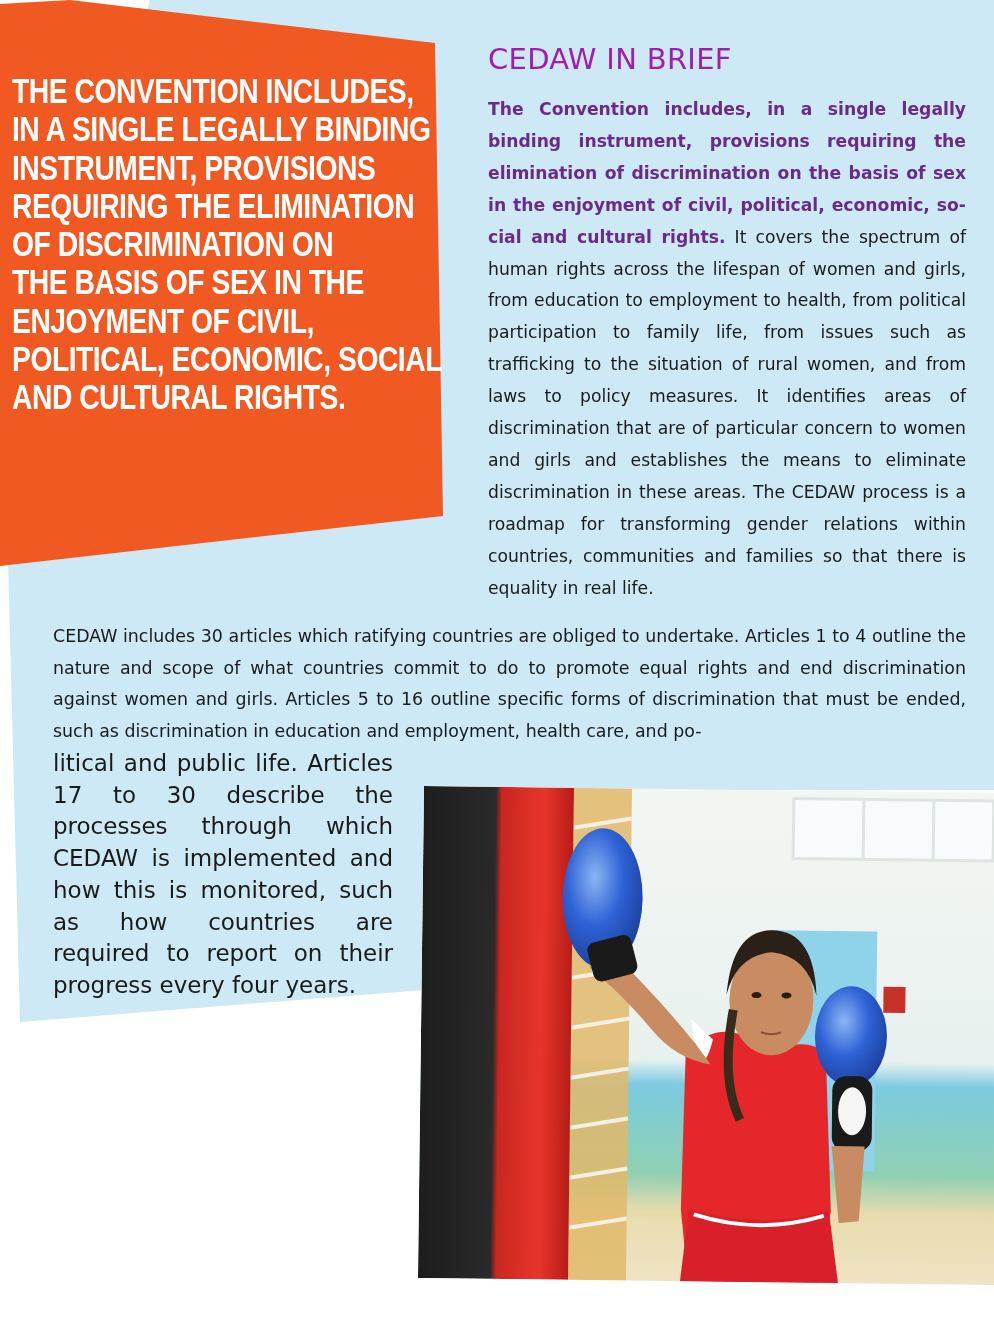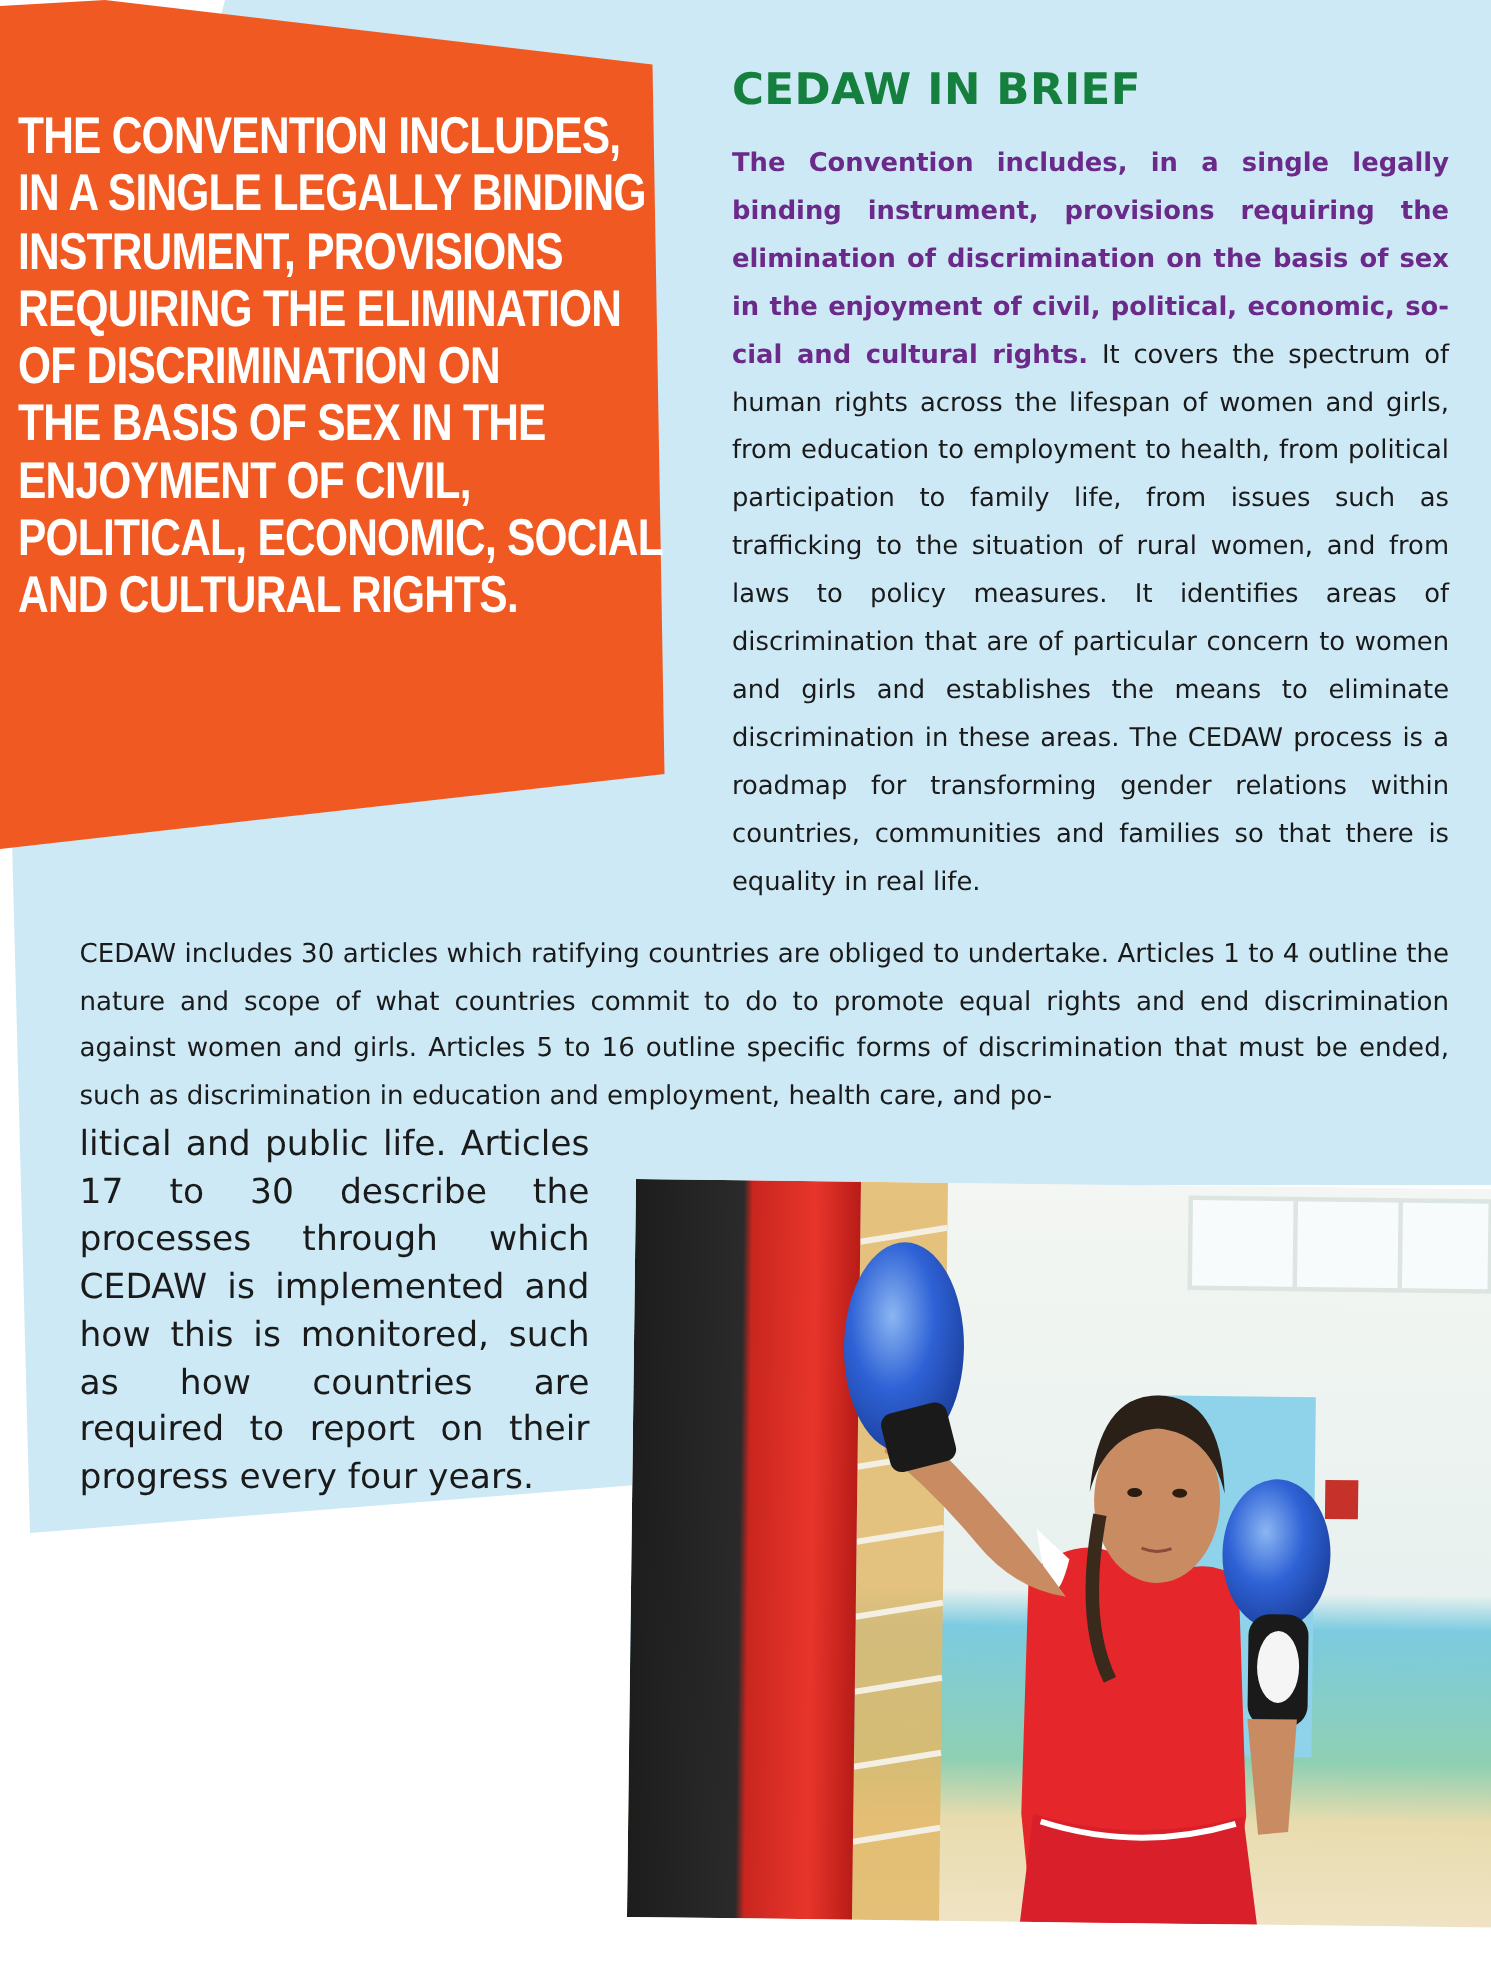--- a/index.html
+++ b/index.html
@@ -3,22 +3,22 @@
 <meta charset="utf-8">
 <style>
   html, body { margin:0; padding:0; }
   body { width:994px; height:1323px; position:relative; overflow:hidden; background:#ffffff; font-family:"DejaVu Sans", sans-serif; }
   .bg-blue { position:absolute; left:0; top:0; width:994px; height:1323px; }
   .orange-panel { position:absolute; left:0; top:0; width:994px; height:1323px; }
   .pull-quote { position:absolute; left:12px; top:72px; width:420px; color:#ffffff;
     font-family:"Liberation Sans", sans-serif; font-weight:bold; font-size:34.5px; line-height:38.3px;
     letter-spacing:-0.6px; transform:scaleX(0.82); transform-origin:left top; white-space:nowrap; text-transform:uppercase; }
   .pull-quote div { display:block; }
-  .brief-title { position:absolute; left:488px; top:42px; color:#15803d; font-family:"DejaVu Sans", sans-serif;
-    font-size:29px; letter-spacing:0.3px; font-weight:bold; }
+  .brief-title { position:absolute; left:488px; top:42px; color:#a21caf; font-family:"DejaVu Sans", sans-serif;
+    font-size:29px; letter-spacing:0.3px; font-weight:normal; }
   .brief-body { position:absolute; left:488px; top:94px; width:478px; font-family:"DejaVu Sans", sans-serif;
     font-size:17.2px; line-height:31.9px; color:#1a1a1a; text-align:justify; hyphens:manual; }
   .brief-body .lead { color:#6b2a8a; font-weight:bold; }
   .articles-text { position:absolute; left:53px; top:621px; width:913px; font-family:"DejaVu Sans", sans-serif;
     font-size:17.4px; line-height:31.7px; color:#1a1a1a; text-align:justify; }
   .articles-text2 { position:absolute; left:53px; top:748px; width:340px; font-family:"DejaVu Sans", sans-serif;
     font-size:23px; line-height:31.7px; color:#1a1a1a; text-align:justify; }
   .photo { position:absolute; left:424px; top:786px; width:576px; height:492px; transform:rotate(0.7deg); transform-origin:left top; overflow:hidden; background:#e9f3f4; }
 </style>
 </head>

